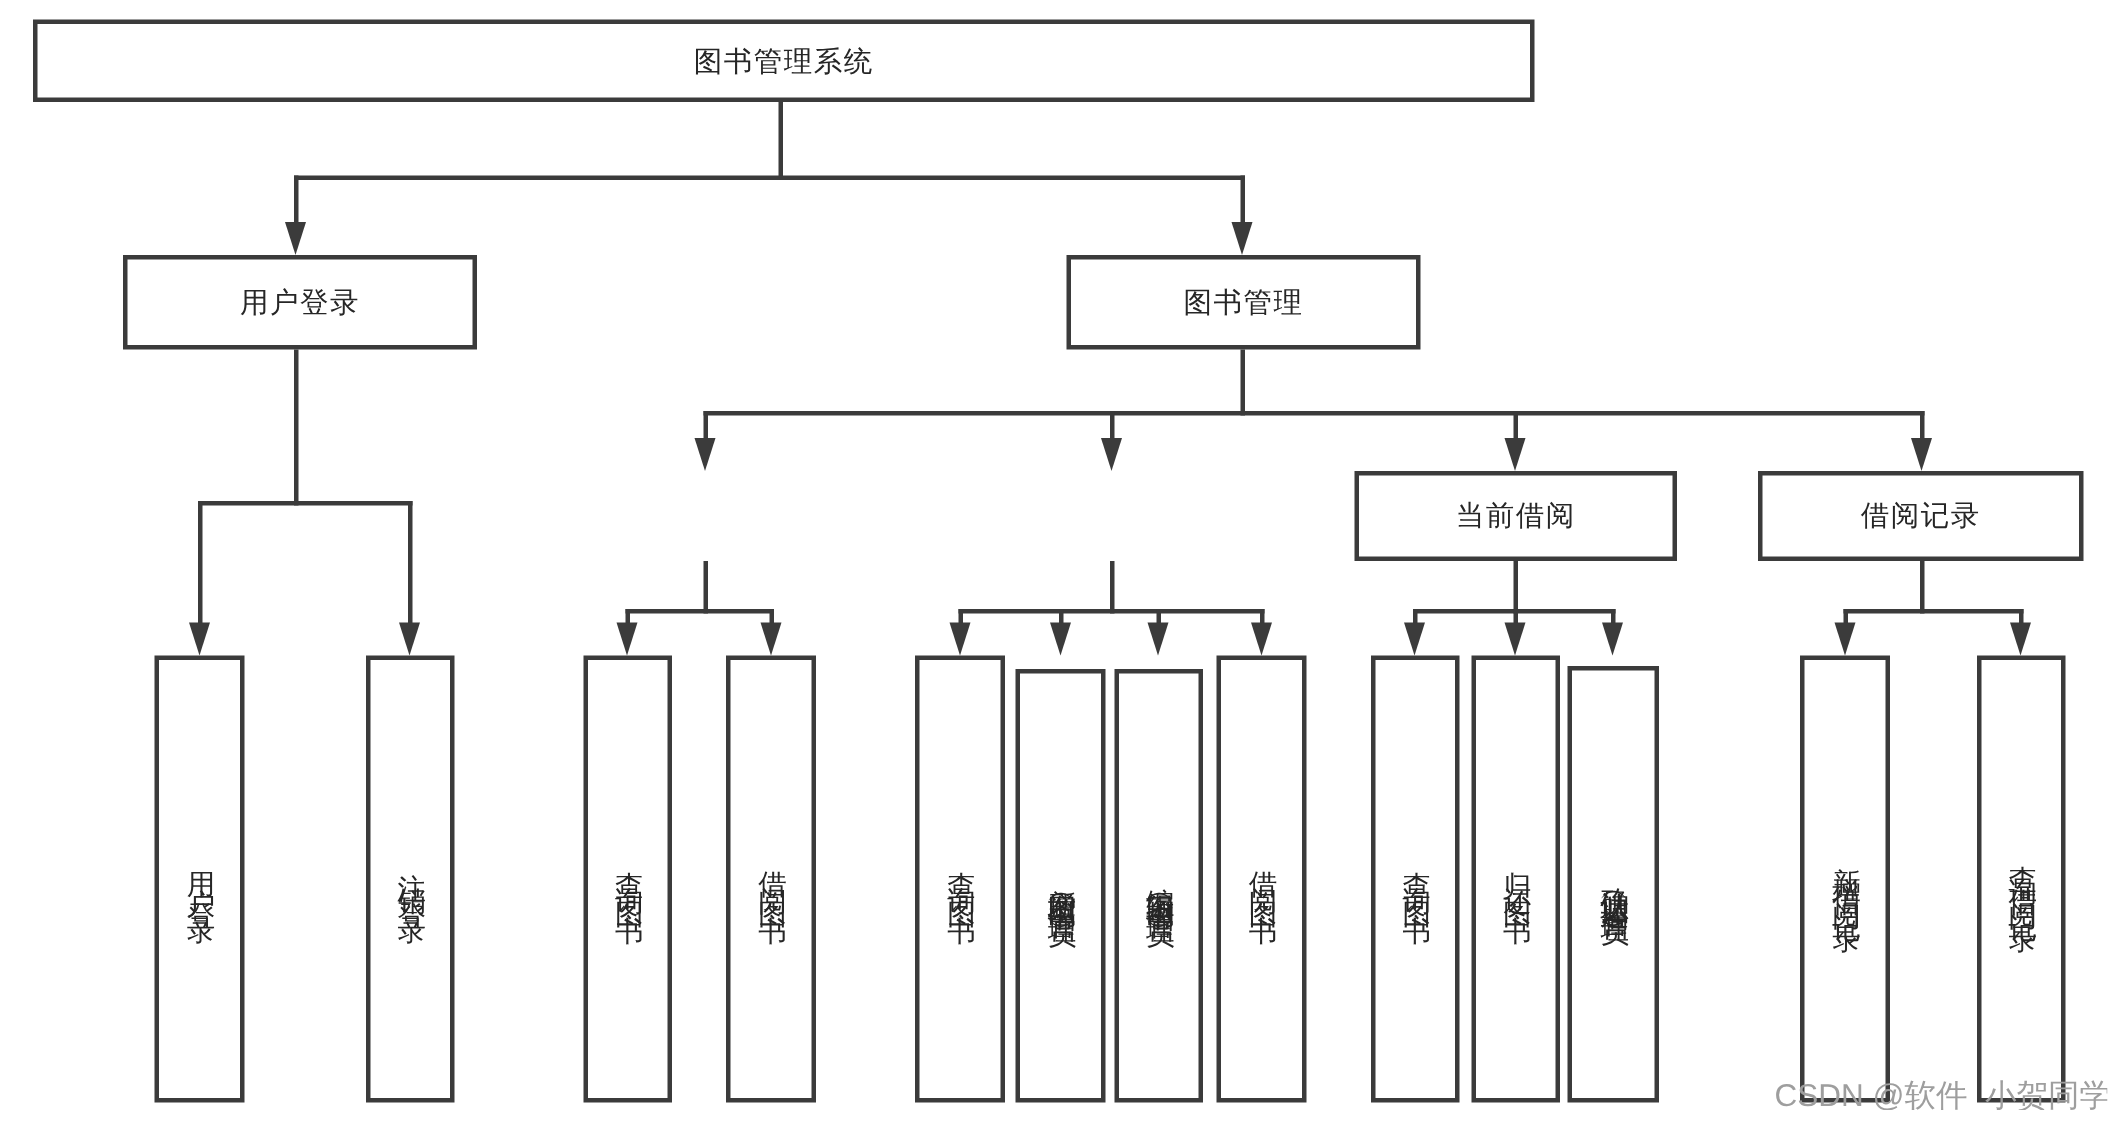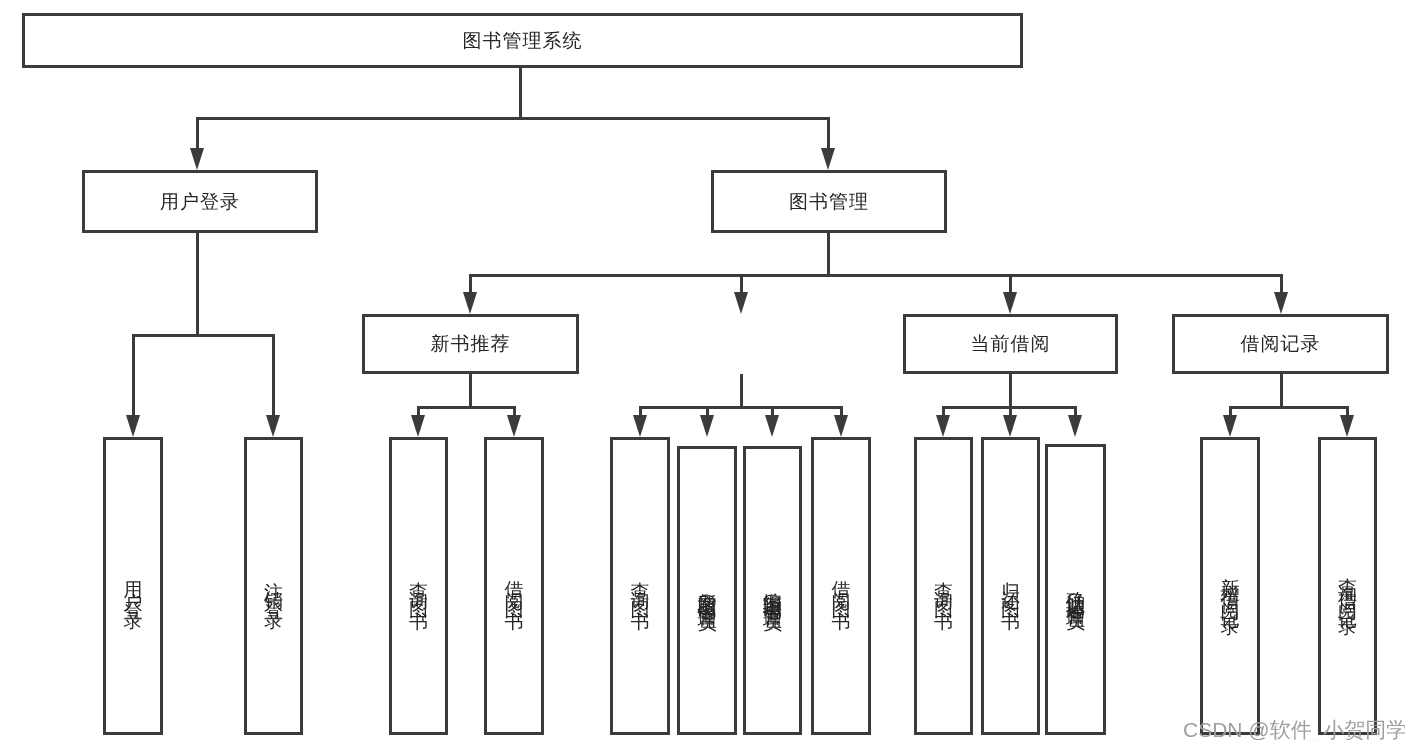--- a/index.html
+++ b/index.html
@@ -41,21 +41,20 @@
 </head>
 <body>
 
 <div id="stage">
 
   <div class="box" style="left:22px;top:13px;width:1001px;height:55px">图书管理系统</div>
 
   <div class="box" style="left:82px;top:170px;width:236px;height:63px">用户登录</div>
   <div class="box" style="left:711px;top:170px;width:236px;height:63px">图书管理</div>
 
-  <div class="box" style="left:362px;top:314px;width:217px;height:60px">新书推荐</div>
   <div class="box" style="left:903px;top:314px;width:215px;height:60px">当前借阅</div>
   <div class="box" style="left:1172px;top:314px;width:217px;height:60px">借阅记录</div>
 
   <div class="box leaf" style="left:103px;top:437px;width:60px;height:298px">
     <span class="vtext ls4">用户登录</span>
   </div>
   <div class="box leaf" style="left:244px;top:437px;width:59px;height:298px">
     <span class="vtext ls4">注销登录</span>
   </div>
 

